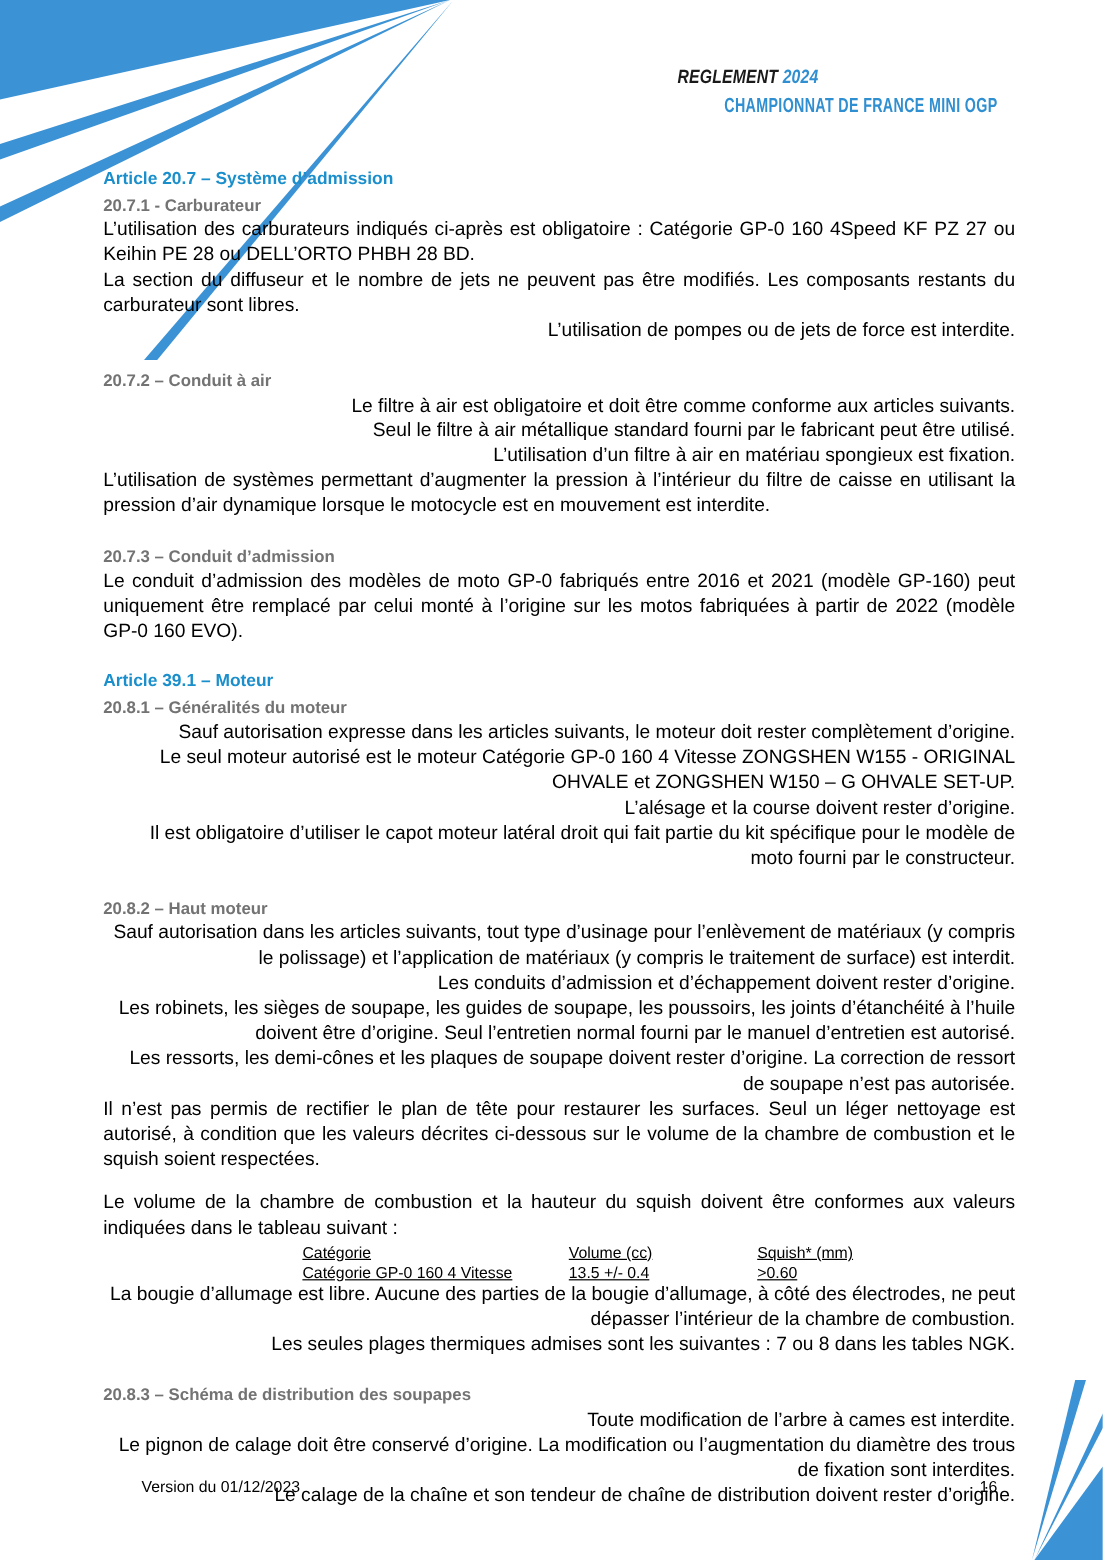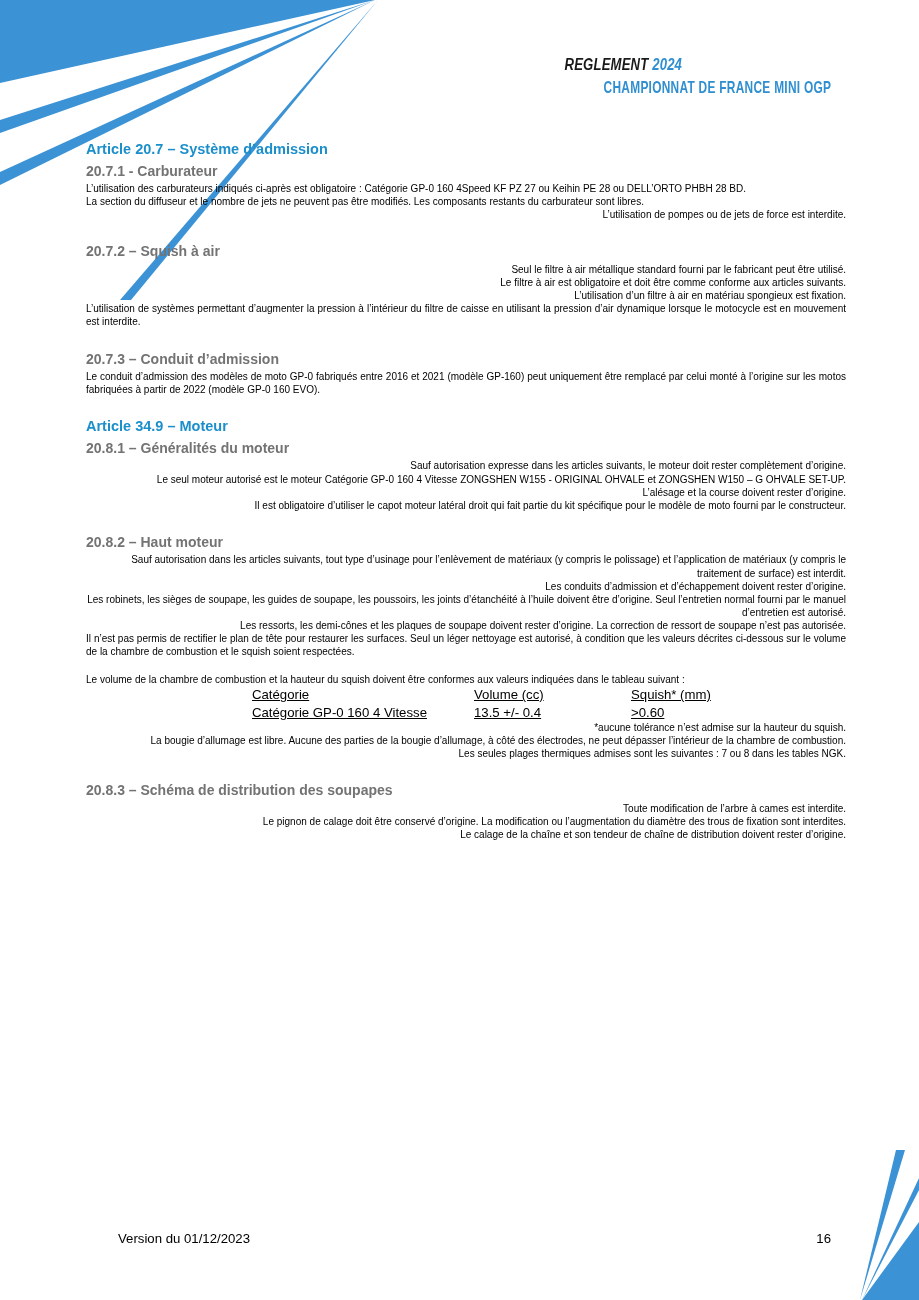--- a/index.html
+++ b/index.html
@@ -83,21 +83,21 @@
 
   h3.sub-title {
     font-size: 14px;
     font-weight: bold;
     color: #737373;
     margin: 0 0 1px 0;
     line-height: 1.4;
   }
 
   p.para {
-    font-size: 10px;
+    font-size: 16px;
     line-height: 1.31;
     margin: 0;
     text-align: justify;
     color: #000;
     hyphens: none;
   }
   p.para.nojustify { text-align: right; }
   .spacer-lg { height: 21px; }
   .spacer-md { height: 15px; }
 
@@ -164,34 +164,34 @@
 
     <h2 class="article-title">Article 20.7 – Système d’admission</h2>
 
     <h3 class="sub-title">20.7.1 - Carburateur</h3>
     <p class="para">L’utilisation des carburateurs indiqués ci-après est obligatoire : Catégorie GP-0 160 4Speed KF PZ 27 ou Keihin PE 28 ou DELL’ORTO PHBH 28 BD.</p>
     <p class="para">La section du diffuseur et le nombre de jets ne peuvent pas être modifiés. Les composants restants du carburateur sont libres.</p>
     <p class="para nojustify">L’utilisation de pompes ou de jets de force est interdite.</p>
 
     <div class="spacer-lg"></div>
 
-    <h3 class="sub-title">20.7.2 – Squish à air</h3>
+    <h3 class="sub-title">20.7.2 – Conduit à air</h3>
+    <p class="para nojustify">Le filtre à air est obligatoire et doit être comme conforme aux articles suivants.</p>
     <p class="para nojustify">Seul le filtre à air métallique standard fourni par le fabricant peut être utilisé.</p>
-    <p class="para nojustify">Le filtre à air est obligatoire et doit être comme conforme aux articles suivants.</p>
     <p class="para nojustify">L’utilisation d’un filtre à air en matériau spongieux est fixation.</p>
     <p class="para">L’utilisation de systèmes permettant d’augmenter la pression à l’intérieur du filtre de caisse en utilisant la pression d’air dynamique lorsque le motocycle est en mouvement est interdite.</p>
 
     <div class="spacer-lg"></div>
 
     <h3 class="sub-title">20.7.3 – Conduit d’admission</h3>
     <p class="para">Le conduit d’admission des modèles de moto GP-0 fabriqués entre 2016 et 2021 (modèle GP-160) peut uniquement être remplacé par celui monté à l’origine sur les motos fabriquées à partir de 2022 (modèle GP-0 160 EVO).</p>
 
     <div class="spacer-lg"></div>
 
-    <h2 class="article-title">Article 34.9 – Moteur</h2>
+    <h2 class="article-title">Article 39.1 – Moteur</h2>
 
     <h3 class="sub-title">20.8.1 – Généralités du moteur</h3>
     <p class="para nojustify">Sauf autorisation expresse dans les articles suivants, le moteur doit rester complètement d’origine.</p>
     <p class="para nojustify">Le seul moteur autorisé est le moteur Catégorie GP-0 160 4 Vitesse ZONGSHEN W155 - ORIGINAL OHVALE et ZONGSHEN W150 – G OHVALE SET-UP.</p>
     <p class="para nojustify">L’alésage et la course doivent rester d’origine.</p>
     <p class="para nojustify">Il est obligatoire d’utiliser le capot moteur latéral droit qui fait partie du kit spécifique pour le modèle de moto fourni par le constructeur.</p>
 
     <div class="spacer-lg"></div>
 
     <h3 class="sub-title">20.8.2 – Haut moteur</h3>
@@ -213,21 +213,20 @@
           <td class="col-squish">Squish* (mm)</td>
         </tr>
         <tr>
           <td class="col-cat">Catégorie GP-0 160 4 Vitesse</td>
           <td class="col-vol">13.5 +/- 0.4</td>
           <td class="col-squish">&gt;0.60</td>
         </tr>
       </tbody>
     </table>
 
-    <p class="para nojustify">*aucune tolérance n’est admise sur la hauteur du squish.</p>
     <p class="para nojustify">La bougie d’allumage est libre. Aucune des parties de la bougie d’allumage, à côté des électrodes, ne peut dépasser l’intérieur de la chambre de combustion.</p>
     <p class="para nojustify"><b>Les seules plages thermiques admises sont les suivantes : 7 ou 8 dans les tables NGK.</b></p>
 
     <div class="spacer-lg"></div>
 
     <h3 class="sub-title">20.8.3 – Schéma de distribution des soupapes</h3>
     <p class="para nojustify">Toute modification de l’arbre à cames est interdite.</p>
     <p class="para nojustify">Le pignon de calage doit être conservé d’origine. La modification ou l’augmentation du diamètre des trous de fixation sont interdites.</p>
     <p class="para nojustify">Le calage de la chaîne et son tendeur de chaîne de distribution doivent rester d’origine.</p>
   </div>

